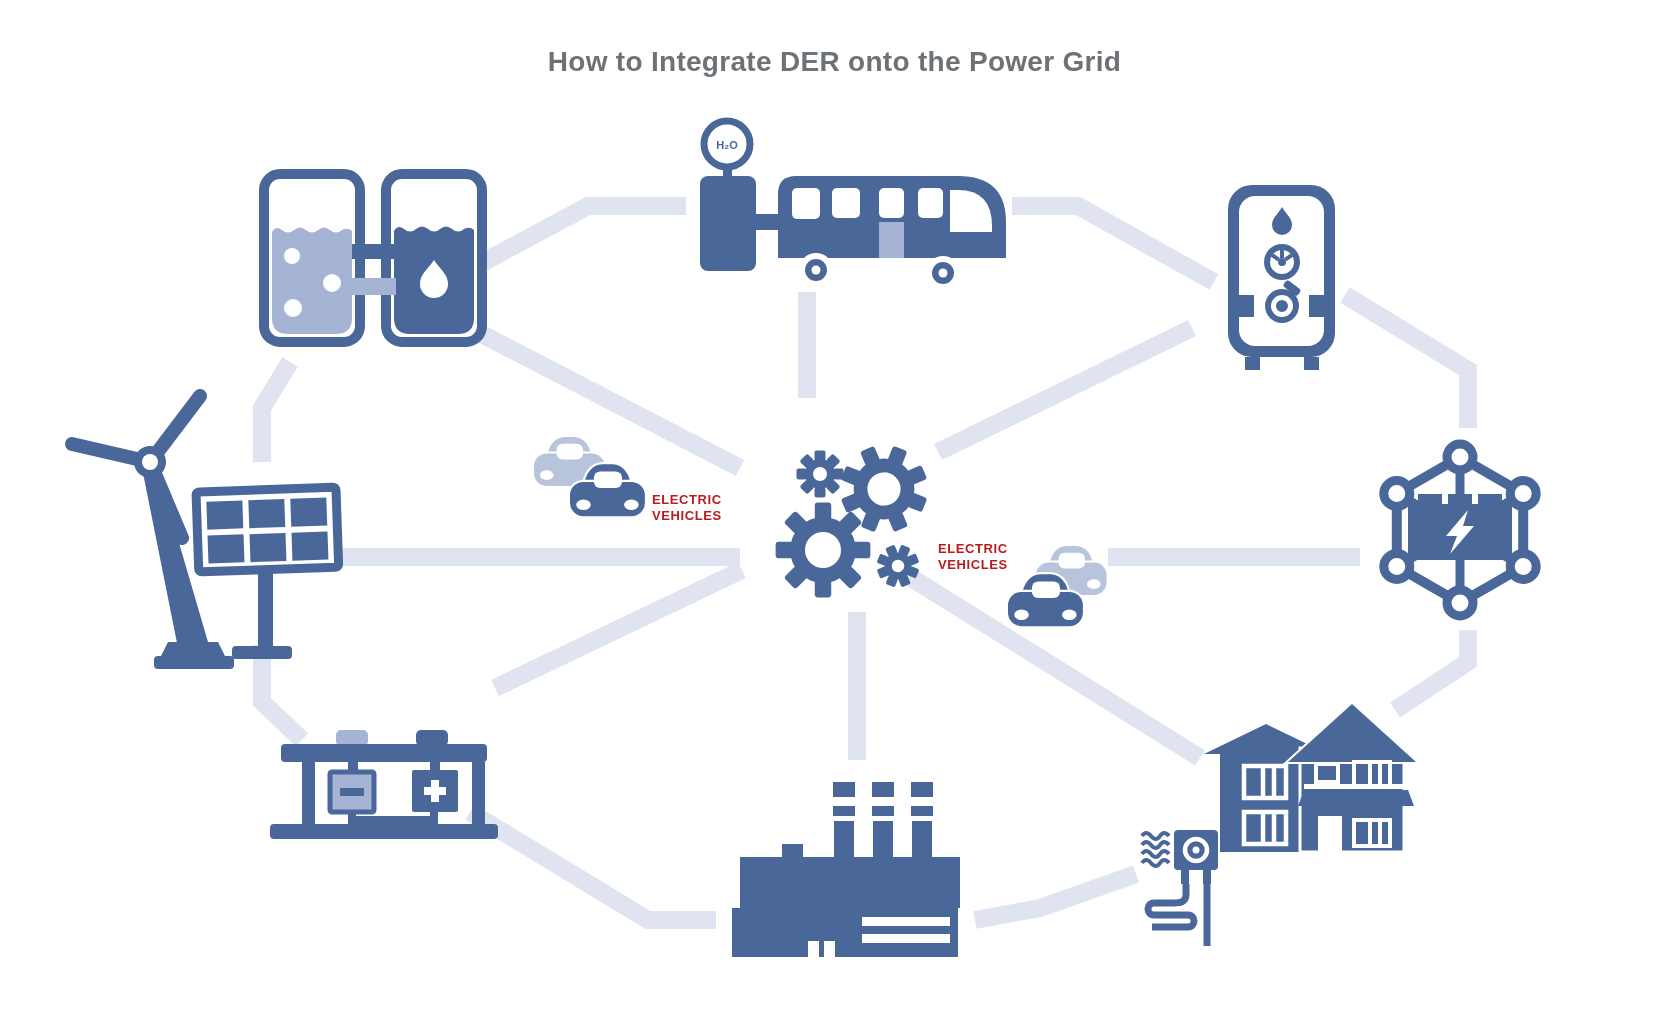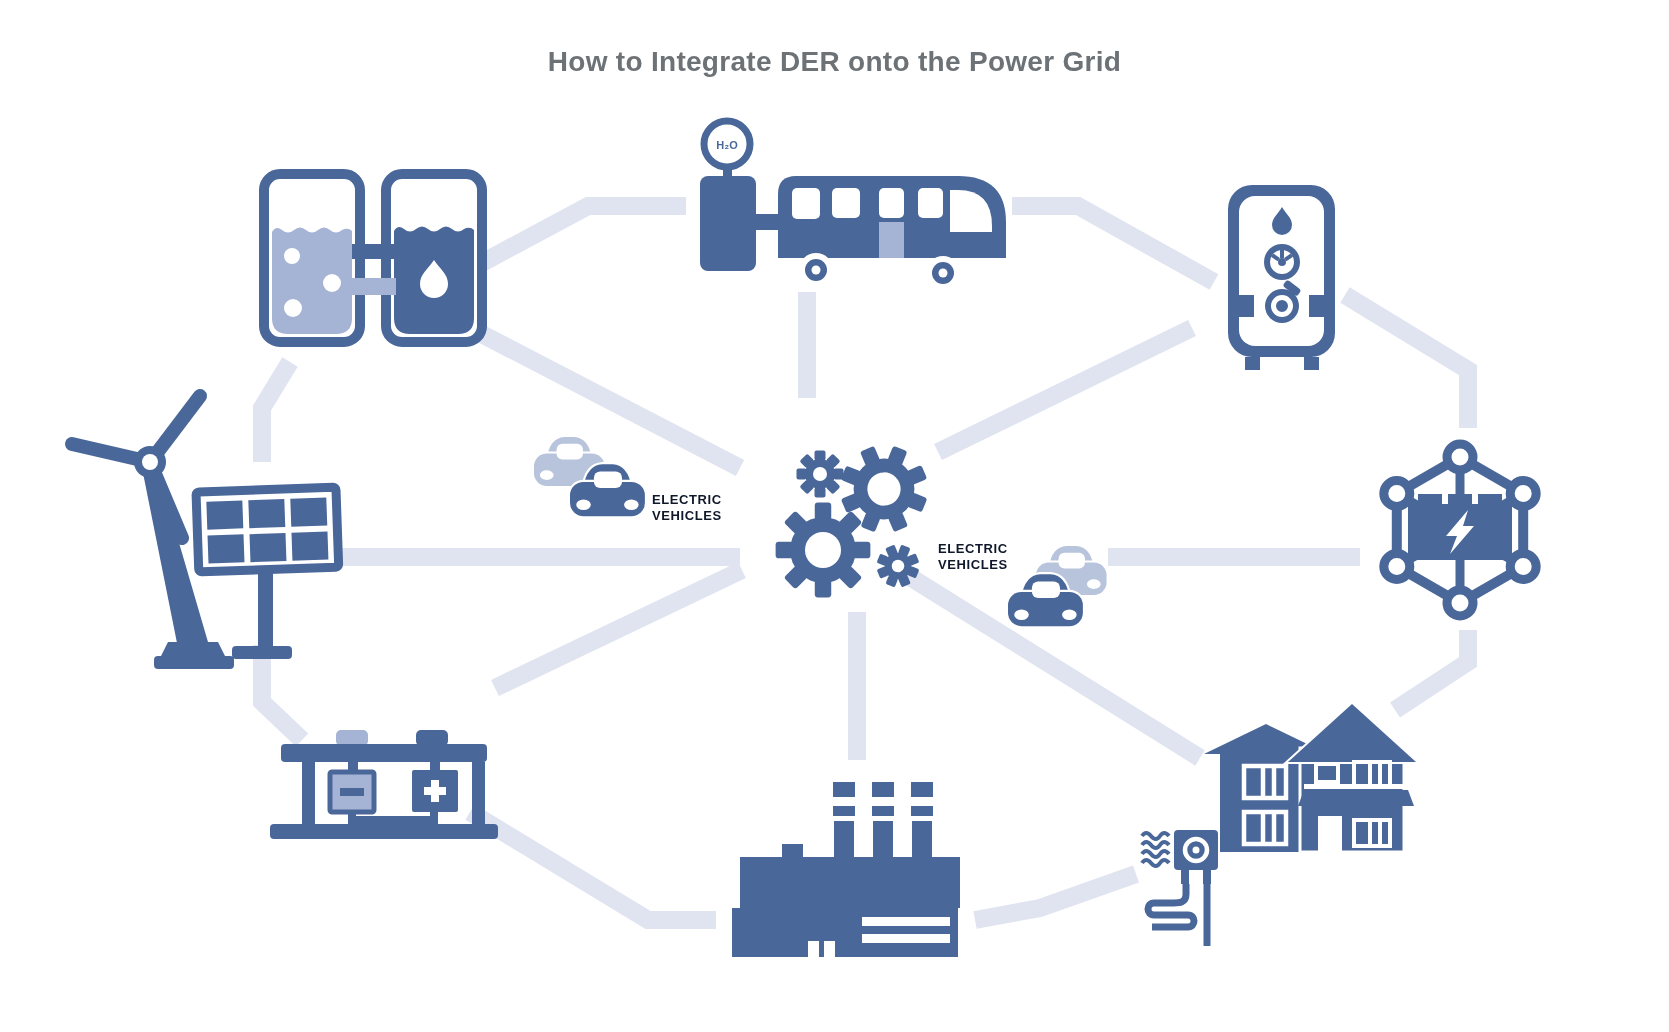--- a/index.html
+++ b/index.html
@@ -1,21 +1,21 @@
 <!DOCTYPE html>
 <html><head>
 <meta charset="utf-8">
 <style>
   html,body{margin:0;padding:0;background:#fff;}
   .canvas{position:relative;width:1669px;height:1032px;background:#fff;overflow:hidden;
           font-family:"Liberation Sans",sans-serif;}
   .canvas svg{position:absolute;left:0;top:0;}
   .title{position:absolute;top:46px;left:0;width:100%;text-align:center;
          font-size:28px;font-weight:bold;color:#6d7277;letter-spacing:.3px;}
-  .ev-label{position:absolute;font-size:13px;font-weight:bold;color:#0f172a;
+  .ev-label{position:absolute;font-size:13px;font-weight:bold;color:#b91c1c;
             letter-spacing:.6px;line-height:16px;white-space:nowrap;}
   .ev-left{left:652px;top:492px;}
   .ev-right{left:938px;top:541px;}
 </style>
 </head>
 <body>
 
 <div class="canvas">
 
   <div class="title">How to Integrate DER onto the Power Grid</div>

